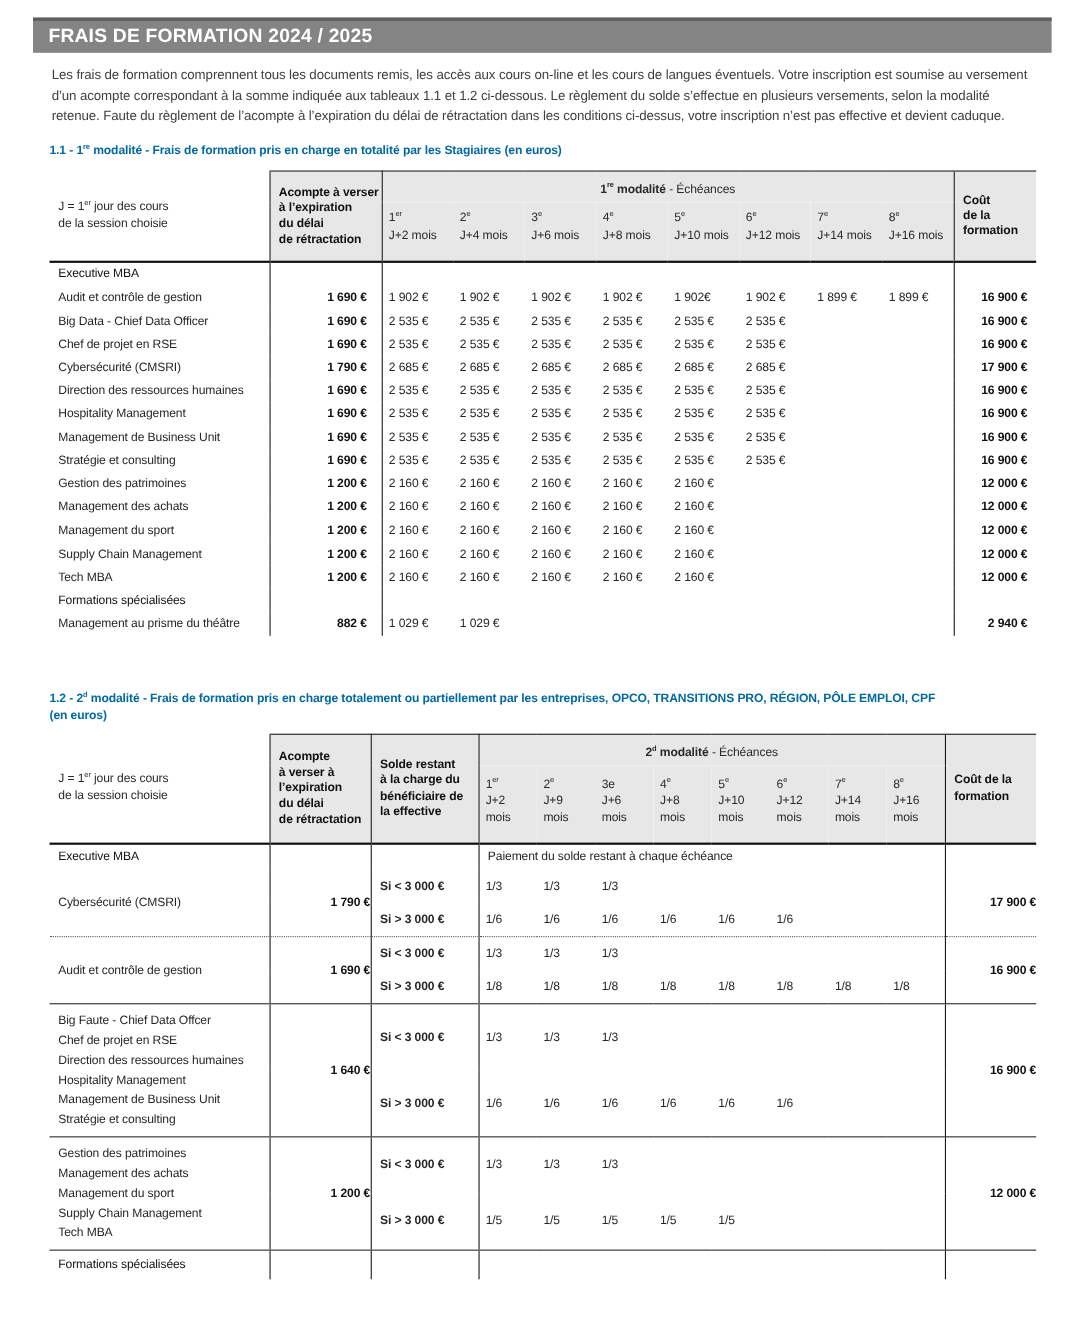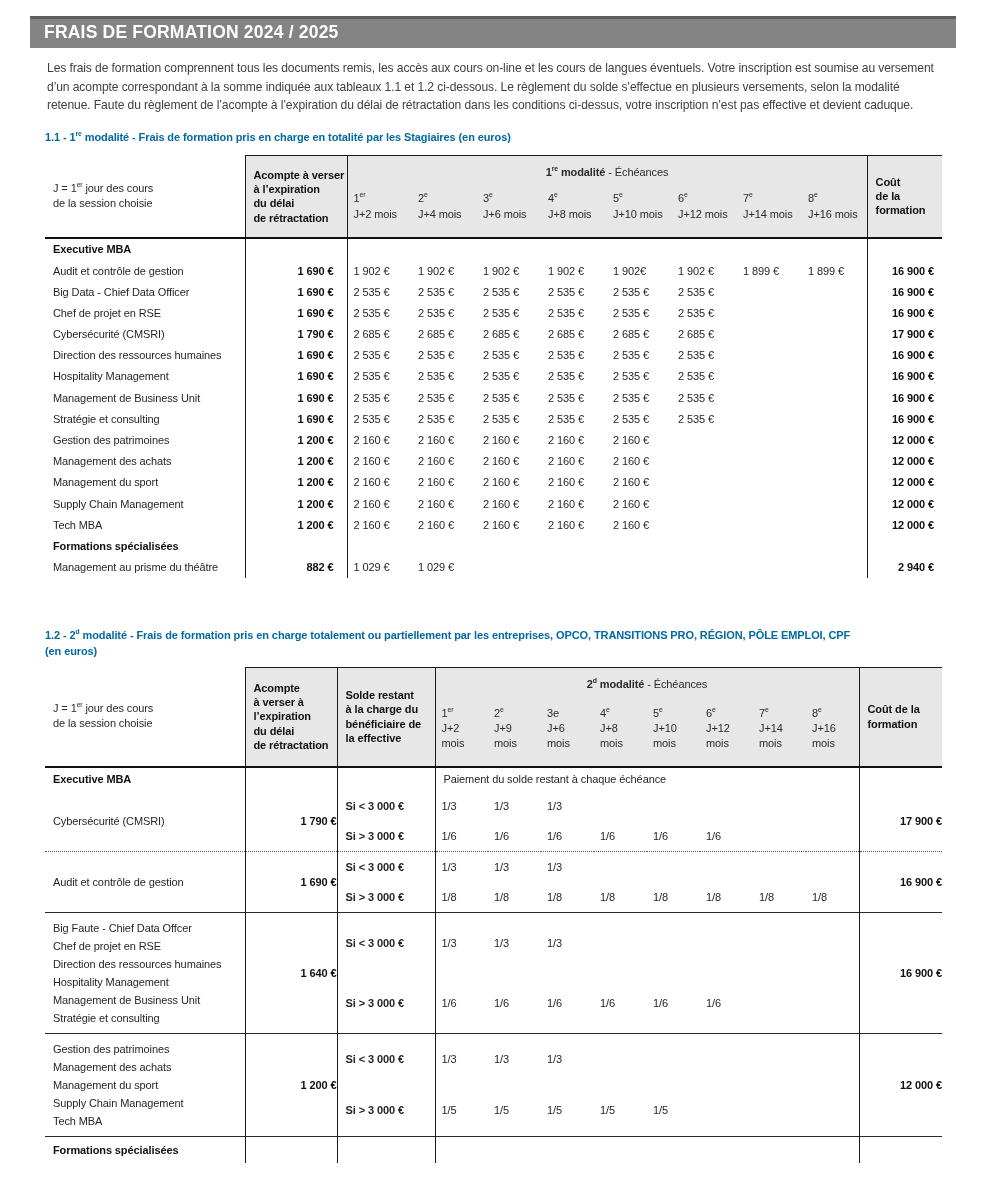--- a/index.html
+++ b/index.html
@@ -40,21 +40,21 @@
   .headlines{padding:4px 4px 4px 8px;font-size:11px;line-height:1.3;vertical-align:middle;}
   .modhead{text-align:center;font-size:11px;vertical-align:top;padding-top:5px;height:22px;}
   .ech-h1{font-size:10.6px;line-height:1.4;vertical-align:bottom;padding:0 0 7px 6px;height:46px;}
   .ech-h2{font-size:10.6px;line-height:1.35;vertical-align:top;padding:2px 0 6px 6px;height:62px;}
 
   
   .t1 td{padding:4.6px 0 4.6px 6px;}
   .t1 td.prog{padding-left:8px;}
   td.ac{text-align:right;padding-right:13px;font-weight:bold;color:#111;}
   td.cout{text-align:right;padding-right:8px;font-weight:bold;color:#111;}
-  td.sectionlbl{font-weight:bold;color:#111;}
+  td.sectionlbl{font-weight:normal;color:#111;}
 
   
   .t2{margin-top:7px;}
   .t2 td{padding:3px 0 3px 6px;}
   .t2 td.prog,.t2 td.note,.t2 td.cond{padding-left:8px;}
   .t2 td.progs{padding:6px 0 6px 8px;line-height:18px;white-space:normal;}
   .t2 td.cond{height:24px;font-weight:bold;}
   .t2 tr.exec td{height:17px;}
   .t2 tr.sep-solid>td{border-top:1.2px solid #2a2a2a;}
   .t2 tr.sep-dotted>td{border-top:1.6px dotted #555;}

